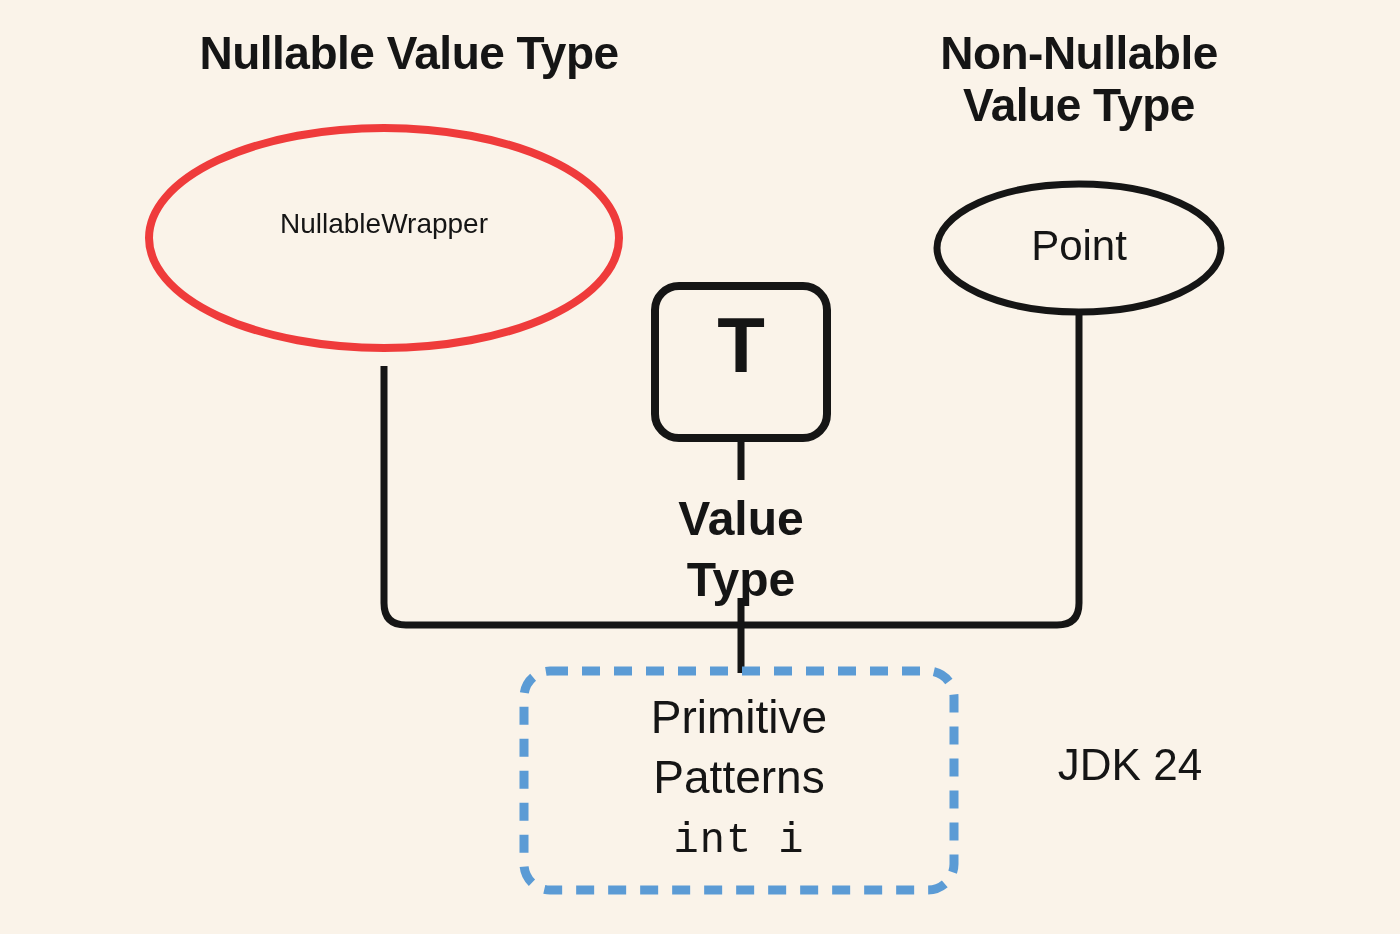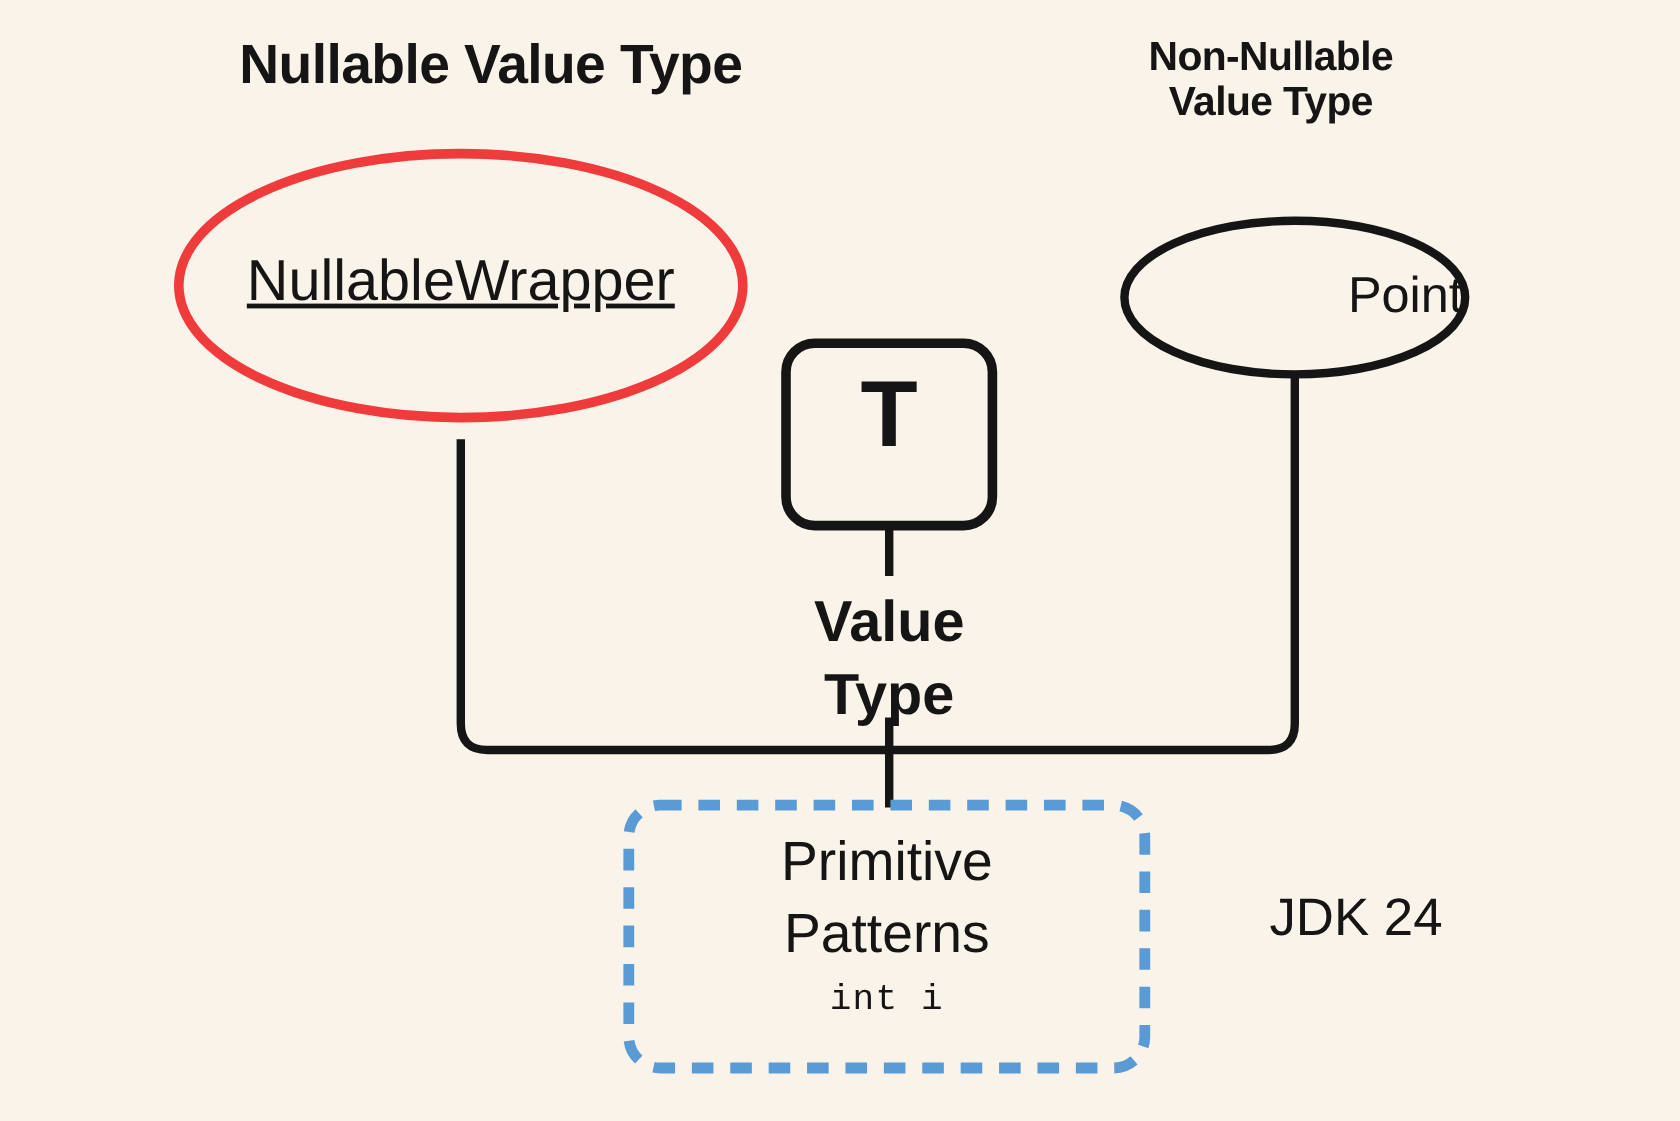--- a/index.html
+++ b/index.html
@@ -50,42 +50,40 @@
 
   #title-nullable {
     left: 40px;
     top: 28px;
     width: 660px;
     font-size: 46px;
     font-weight: bold;
     letter-spacing: -0.5px;
   }
   #title-non-nullable {
-    left: 800px;
+    left: 820px;
     top: 28px;
     width: 440px;
-    font-size: 34px;
+    font-size: 46px;
     font-weight: bold;
     letter-spacing: -0.5px;
   }
   #label-nullable-wrapper {
     left: 110px;
     top: 208px;
     width: 470px;
-    font-size: 48px;
+    font-size: 28px;
     font-weight: normal;
-    text-decoration: underline;
   }
   #label-point {
     left: 900px;
     top: 222px;
     width: 280px;
     font-size: 42px;
     font-weight: normal;
-    text-align: right;
   }
   #label-t {
     left: 616px;
     top: 302px;
     width: 172px;
     font-size: 78px;
     font-weight: bold;
   }
   #label-value-type {
     left: 592px;
@@ -100,21 +98,21 @@
     top: 688px;
     width: 400px;
     font-size: 46px;
     font-weight: normal;
     line-height: 1.3;
   }
   #label-primitive-code {
     left: 500px;
     top: 818px;
     width: 400px;
-    font-size: 30px;
+    font-size: 42px;
     font-weight: normal;
     font-family: "Liberation Mono", "DejaVu Sans Mono", monospace;
     letter-spacing: 1px;
   }
   #label-jdk {
     left: 966px;
     top: 740px;
     width: 250px;
     font-size: 44px;
     font-weight: normal;

